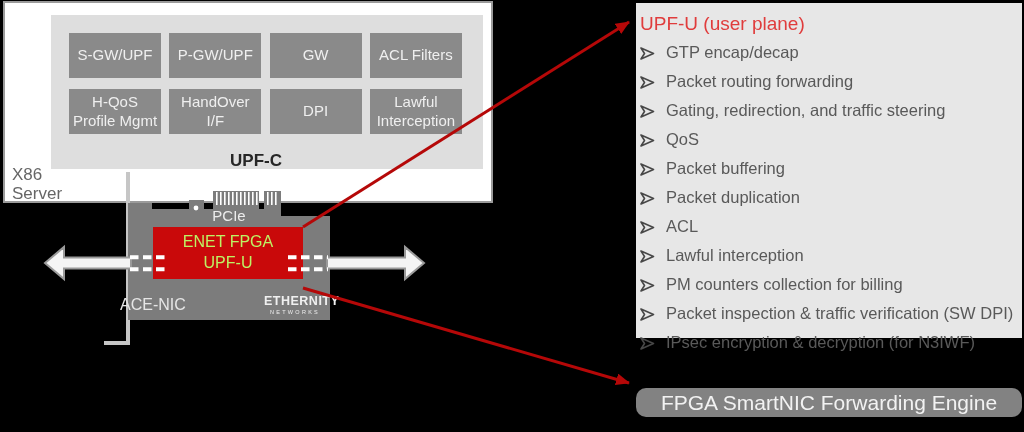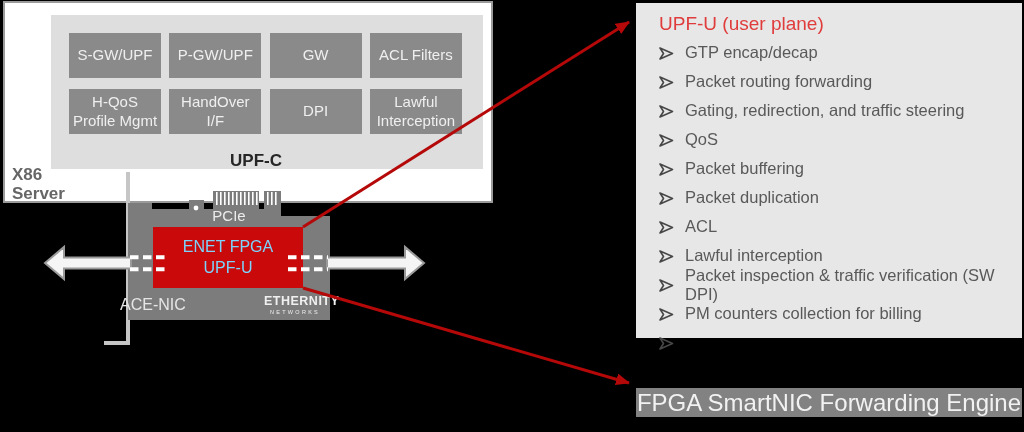--- a/index.html
+++ b/index.html
@@ -30,38 +30,38 @@
   }
   .x86-label{
     left:10px;top:163px;font-size:17px;color:#666;line-height:1.12;white-space:pre-line;
   }
   
   .bracket-v{left:126px;top:172px;width:4px;height:173px;background:#c6c6c6;}
   .bracket-foot{left:104px;top:341px;width:26px;height:4px;background:#c6c6c6;}
   .nic-svg{left:126px;top:188px;}
   .pcie-label{left:203px;top:207px;width:52px;text-align:center;font-size:15px;color:#ececec;}
   .fpga-box{
-    left:153px;top:227px;width:150px;height:61px;background:#c9090a;
+    left:153px;top:227px;width:150px;height:52px;background:#c9090a;
     display:flex;align-items:center;justify-content:center;text-align:center;
-    color:#7dd3fc;font-size:16px;line-height:1.3;white-space:pre-line;
+    color:#bef264;font-size:16px;line-height:1.3;white-space:pre-line;
   }
   .acenic-label{left:120px;top:296px;font-size:16px;color:#e5e5e5;}
   .vendor-logo{left:264px;top:295px;width:62px;text-align:center;color:#f0f0f0;}
   .vendor-line1{font-size:12.5px;font-weight:bold;letter-spacing:.5px;line-height:1.1;}
   .vendor-line2{font-size:5.5px;letter-spacing:2.3px;line-height:1.4;}
   
-  .panel{left:636px;top:3px;width:386px;height:335px;background:#e7e7e7;box-sizing:border-box;padding:9px 0 0 23px;}
+  .panel{left:636px;top:3px;width:386px;height:335px;background:#e7e7e7;box-sizing:border-box;padding:9px 0 0 4px;}
   .panel-title{font-size:19px;color:#e03c3c;height:26px;line-height:24px;}
   .panel-list{list-style:none;margin:0;padding:0;}
   .panel-list li{height:29px;display:flex;align-items:center;color:#595959;font-size:16.5px;}
   .bullet{flex:0 0 15px;margin-right:11px;margin-top:1px;}
   .footer-bar{
     left:636px;top:388px;width:386px;height:29px;background:#828282;
     display:flex;align-items:center;justify-content:center;
-    color:#f2f2f2;font-size:24px;
+    color:#f2f2f2;font-size:21px;border-radius:10px;
   }
   .overlay{left:0;top:0;pointer-events:none;}
 </style>
 </head>
 <body>
 
 <div class="stage">
 
   <div class="abs server-box">
     <div class="abs upfc-container" style="left:46px;top:12px;"></div>
@@ -72,21 +72,21 @@
       <div class="block">ACL Filters</div>
       <div class="block">H-QoS
 Profile Mgmt</div>
       <div class="block">HandOver
 I/F</div>
       <div class="block">DPI</div>
       <div class="block">Lawful
 Interception</div>
     </div>
     <div class="abs upfc-label" style="left:251px;top:136px;margin-top:12px;">UPF-C</div>
-    <div class="abs x86-label" style="left:7px;top:162px;font-weight:bold;">X86
+    <div class="abs x86-label" style="left:7px;top:162px;">X86
 Server</div>
   </div>
 
   <div class="abs bracket-v"></div>
   <div class="abs bracket-foot"></div>
 
   <svg class="abs nic-svg" width="206" height="134" viewBox="0 0 206 134">
     <path fill="#7c7c7c" d="M2,132 L2,15 L26,15 L26,21 L63,21 L63,12 L78,12 L78,21 L87,21
       L87,3 L133,3 L133,21 L138,21 L138,3 L155,3 L155,28 L204,28 L204,132 Z"></path>
     <g>
@@ -170,32 +170,33 @@
       <li>
         <svg class="bullet" width="15" height="13" viewBox="0 0 15 13">
             <path d="M1,1 L13.5,6.5 L1,12 L4.5,6.5 Z" fill="none" stroke="#474747" stroke-width="1.6" stroke-linejoin="round"></path>
           </svg>
         <span>Lawful interception</span>
         </li>
       <li>
         <svg class="bullet" width="15" height="13" viewBox="0 0 15 13">
             <path d="M1,1 L13.5,6.5 L1,12 L4.5,6.5 Z" fill="none" stroke="#474747" stroke-width="1.6" stroke-linejoin="round"></path>
           </svg>
+        <span>PM counters collection for billing</span>
+        </li>
+      <li>
+        <svg class="bullet" width="15" height="13" viewBox="0 0 15 13">
+            <path d="M1,1 L13.5,6.5 L1,12 L4.5,6.5 Z" fill="none" stroke="#474747" stroke-width="1.6" stroke-linejoin="round"></path>
+          </svg>
         <span>Packet inspection &amp; traffic verification (SW DPI)</span>
         </li>
       <li>
         <svg class="bullet" width="15" height="13" viewBox="0 0 15 13">
             <path d="M1,1 L13.5,6.5 L1,12 L4.5,6.5 Z" fill="none" stroke="#474747" stroke-width="1.6" stroke-linejoin="round"></path>
           </svg>
-        <span>PM counters collection for billing</span>
-        </li>
-      <li>
-        <svg class="bullet" width="15" height="13" viewBox="0 0 15 13">
-            <path d="M1,1 L13.5,6.5 L1,12 L4.5,6.5 Z" fill="none" stroke="#474747" stroke-width="1.6" stroke-linejoin="round"></path>
-          </svg>
+        <span>IPsec encryption &amp; decryption (for N3IWF)</span>
         </li>
     </ul>
   </div>
 
   <div class="abs footer-bar">
     <span>FPGA SmartNIC Forwarding Engine</span>
   </div>
 
   <svg class="abs overlay" width="1024" height="432" viewBox="0 0 1024 432">
     <defs>

